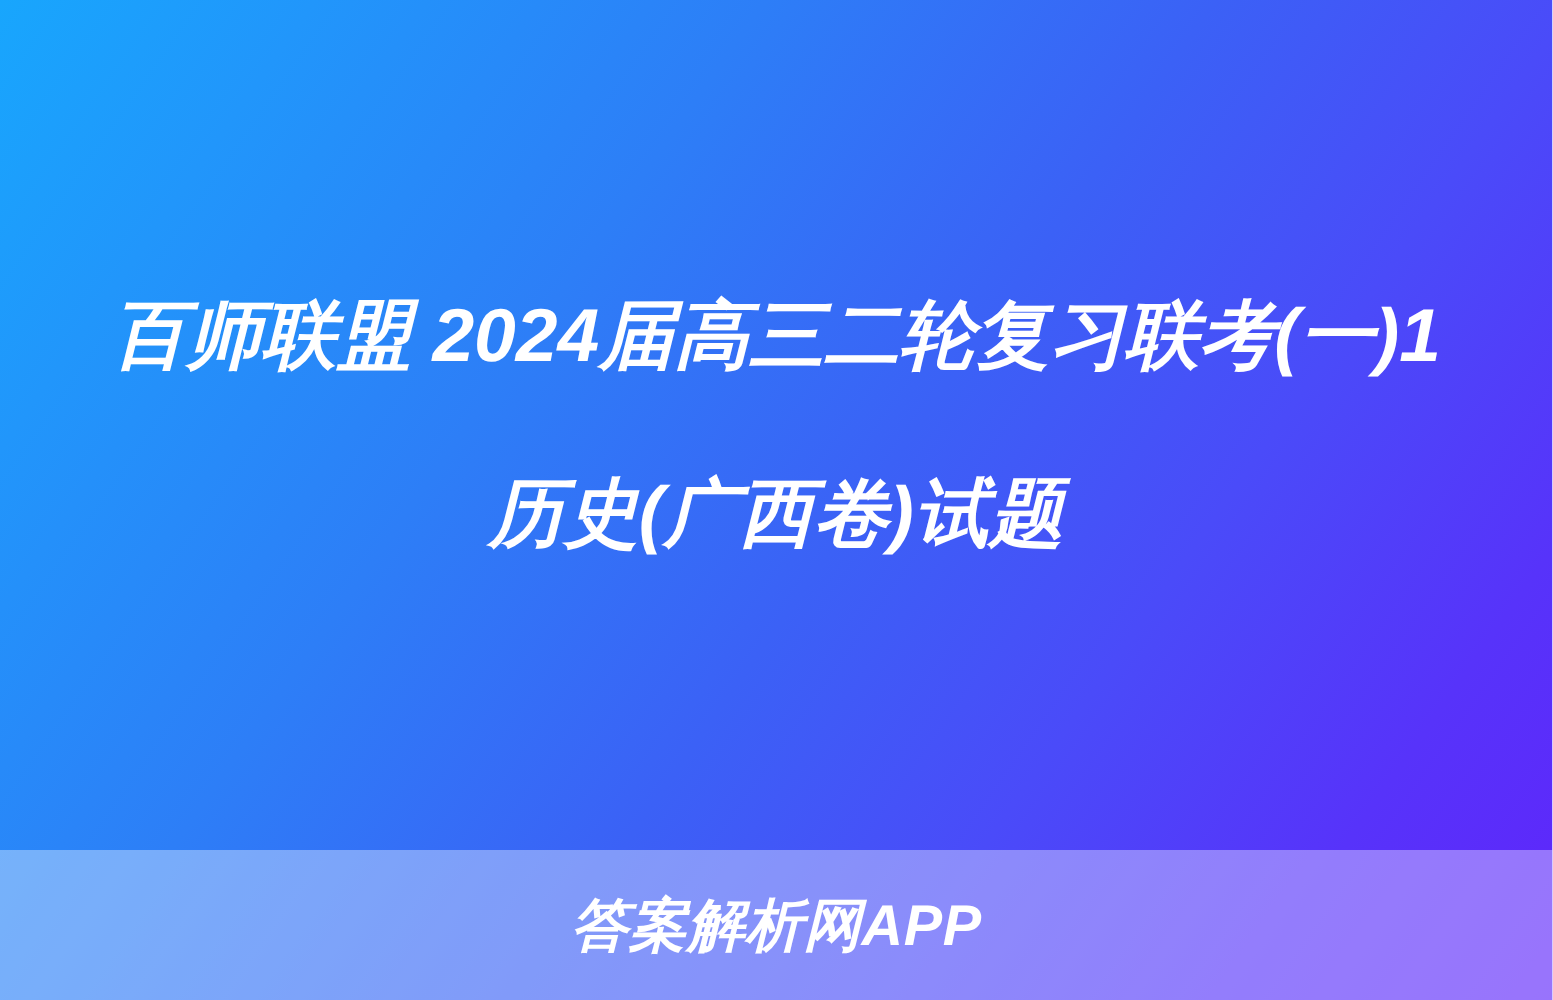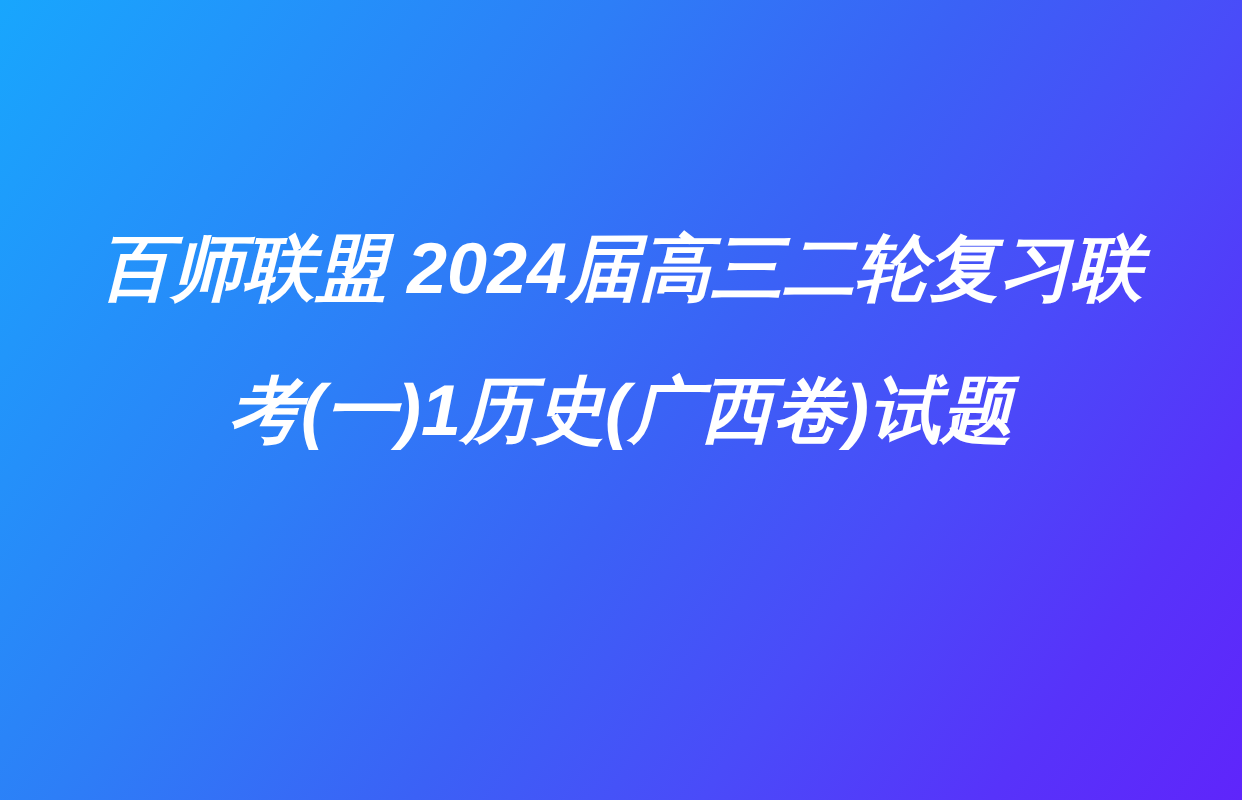--- a/index.html
+++ b/index.html
@@ -38,21 +38,21 @@
     justify-content: center;
     box-sizing: border-box;
     padding: 0 74px;
   }
 
   .headline {
     margin: 0;
     width: 100%;
     text-align: center;
     color: #ffffff;
-    font-size: 72px;
+    font-size: 60px;
     line-height: 142px;
     font-weight: 700;
     font-style: italic;
     letter-spacing: 0px;
     word-break: break-all;
     text-rendering: geometricPrecision;
   }
 
   
   .footer-band {
@@ -80,14 +80,17 @@
 </style>
 </head>
 <body>
 
 <div class="poster">
 
   <div class="headline-wrap">
     <h1 class="headline">百师联盟 2024届高三二轮复习联考(一)1历史(广西卷)试题</h1>
   </div>
 
+  <div class="footer-band">
+    <p class="footer-text">答案解析网APP</p>
+  </div>
 
 </div>
 
 </body></html>

